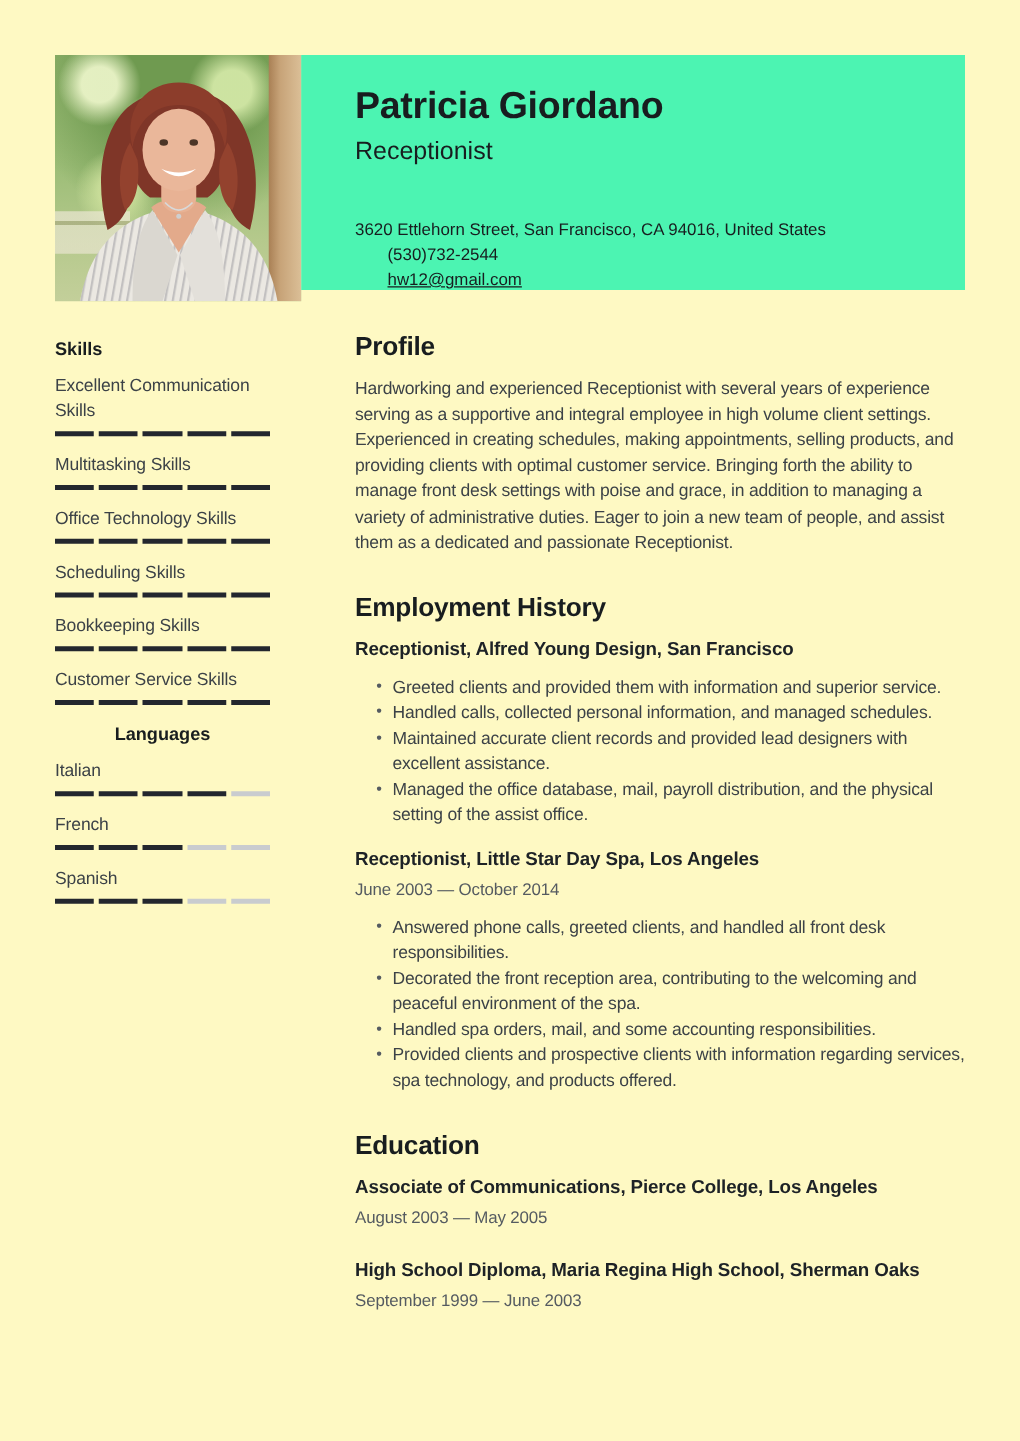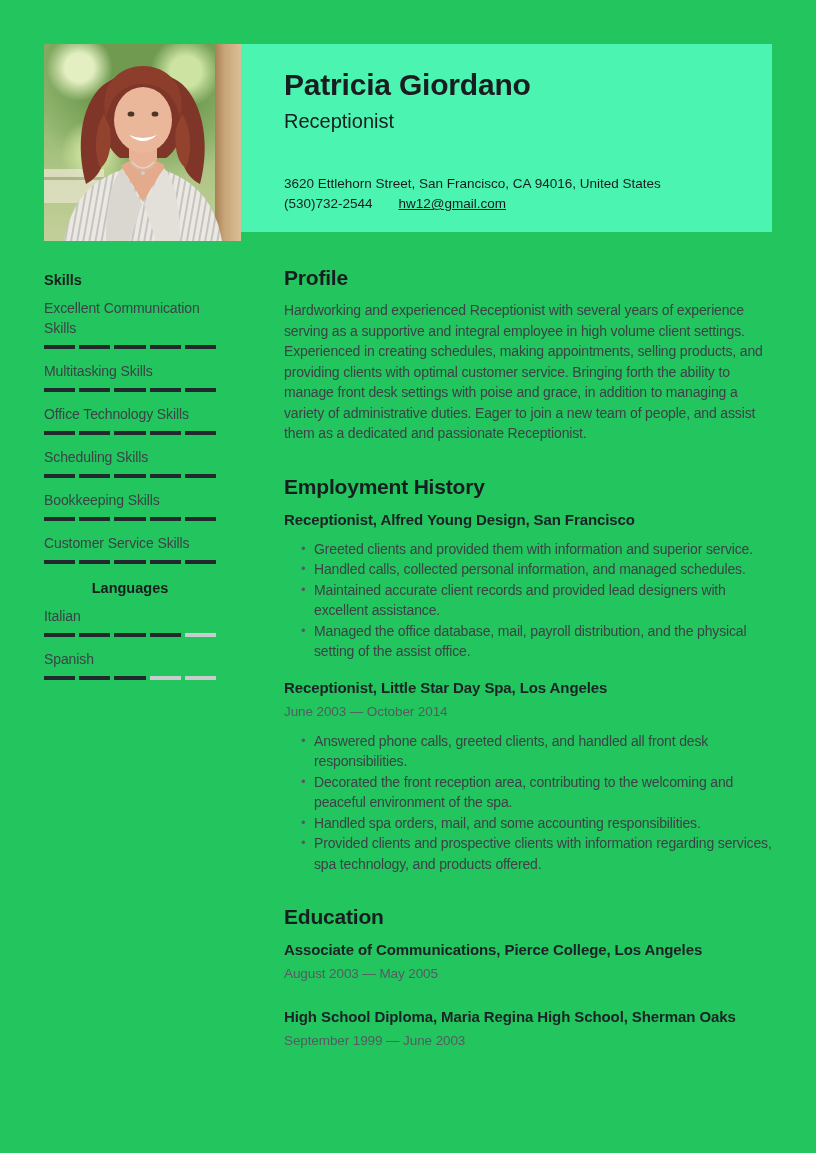--- a/index.html
+++ b/index.html
@@ -2,21 +2,21 @@
 <html style="--accent: #4cf4b2; --bar-filled: #23272e; --bar-empty: #c9cccf;"><head>
 <meta charset="utf-8">
 <style>
   * { margin:0; padding:0; box-sizing:border-box; }
   html,body { background:#ffffff; }
   body {
     font-family: "Liberation Sans", "DejaVu Sans", sans-serif;
     width:816px; height:1153px; position:relative;
     color:#3c4247;
   }
-  .page { position:absolute; inset:0; background:#22c55e; overflow:hidden; }
+  .page { position:absolute; inset:0; background:#fef9c3; overflow:hidden; }
 
   
   .photo {
     position:absolute; left:44px; top:44px; width:197px; height:197px;
     overflow:hidden;
     background:
       radial-gradient(circle at 18% 12%, rgba(240,248,205,.9) 0 6%, rgba(240,248,205,0) 14%),
       radial-gradient(circle at 38% 28%, rgba(228,242,190,.8) 0 5%, rgba(228,242,190,0) 12%),
       radial-gradient(circle at 72% 14%, rgba(215,235,170,.9) 0 7%, rgba(215,235,170,0) 16%),
       radial-gradient(circle at 60% 45%, rgba(235,245,200,.7) 0 6%, rgba(235,245,200,0) 13%),
@@ -36,21 +36,21 @@
   .photo svg { position:absolute; inset:0; width:100%; height:100%; }
 
   .band {
     position:absolute; left:241px; top:44px; width:531px; height:188px;
     background:var(--accent,#4cf4b2);
     padding:22px 30px 0 43px; color:#181d1f;
   }
   .band h1 { font-size:30px; line-height:38px; font-weight:bold; letter-spacing:-0.2px; }
   .band .job-title { font-size:20px; line-height:26px; margin-top:4px; font-weight:normal; }
   .band .contact { margin-top:40px; font-size:13.5px; line-height:20px; }
-  .band .contact-line { display:flex; align-items:baseline; }
+  .band .contact-line { display:flex; align-items:baseline;flex-direction:column; }
   .band .email { color:#181d1f; text-decoration:underline; margin-left:26px; cursor:pointer; }
 
   
   .sidebar { position:absolute; left:44px; top:270px; width:172px; }
   .side-heading { font-size:14.5px; font-weight:bold; color:#181d1f; line-height:20px; margin-bottom:8px; }
   .side-heading.langs { margin-top:14px;text-align:center; }
   .rate-item { margin-bottom:12px; }
   .rate-label { font-size:14px; line-height:20px; color:#3c4247; margin-bottom:7px; letter-spacing:-0.1px; }
   .bar { display:flex; gap:4px; height:4px; }
   .bar .seg { flex:1; background:var(--bar-empty,#c9cccf); }
@@ -200,20 +200,30 @@
           <div class="rate-label">Italian</div>
           <div class="bar">
             <span class="seg filled"></span>
             <span class="seg filled"></span>
             <span class="seg filled"></span>
             <span class="seg filled"></span>
             <span class="seg"></span>
           </div>
         </div>
         <div class="rate-item">
+          <div class="rate-label">French</div>
+          <div class="bar">
+            <span class="seg filled"></span>
+            <span class="seg filled"></span>
+            <span class="seg filled"></span>
+            <span class="seg"></span>
+            <span class="seg"></span>
+          </div>
+        </div>
+        <div class="rate-item">
           <div class="rate-label">Spanish</div>
           <div class="bar">
             <span class="seg filled"></span>
             <span class="seg filled"></span>
             <span class="seg filled"></span>
             <span class="seg"></span>
             <span class="seg"></span>
           </div>
         </div>
       </div>

